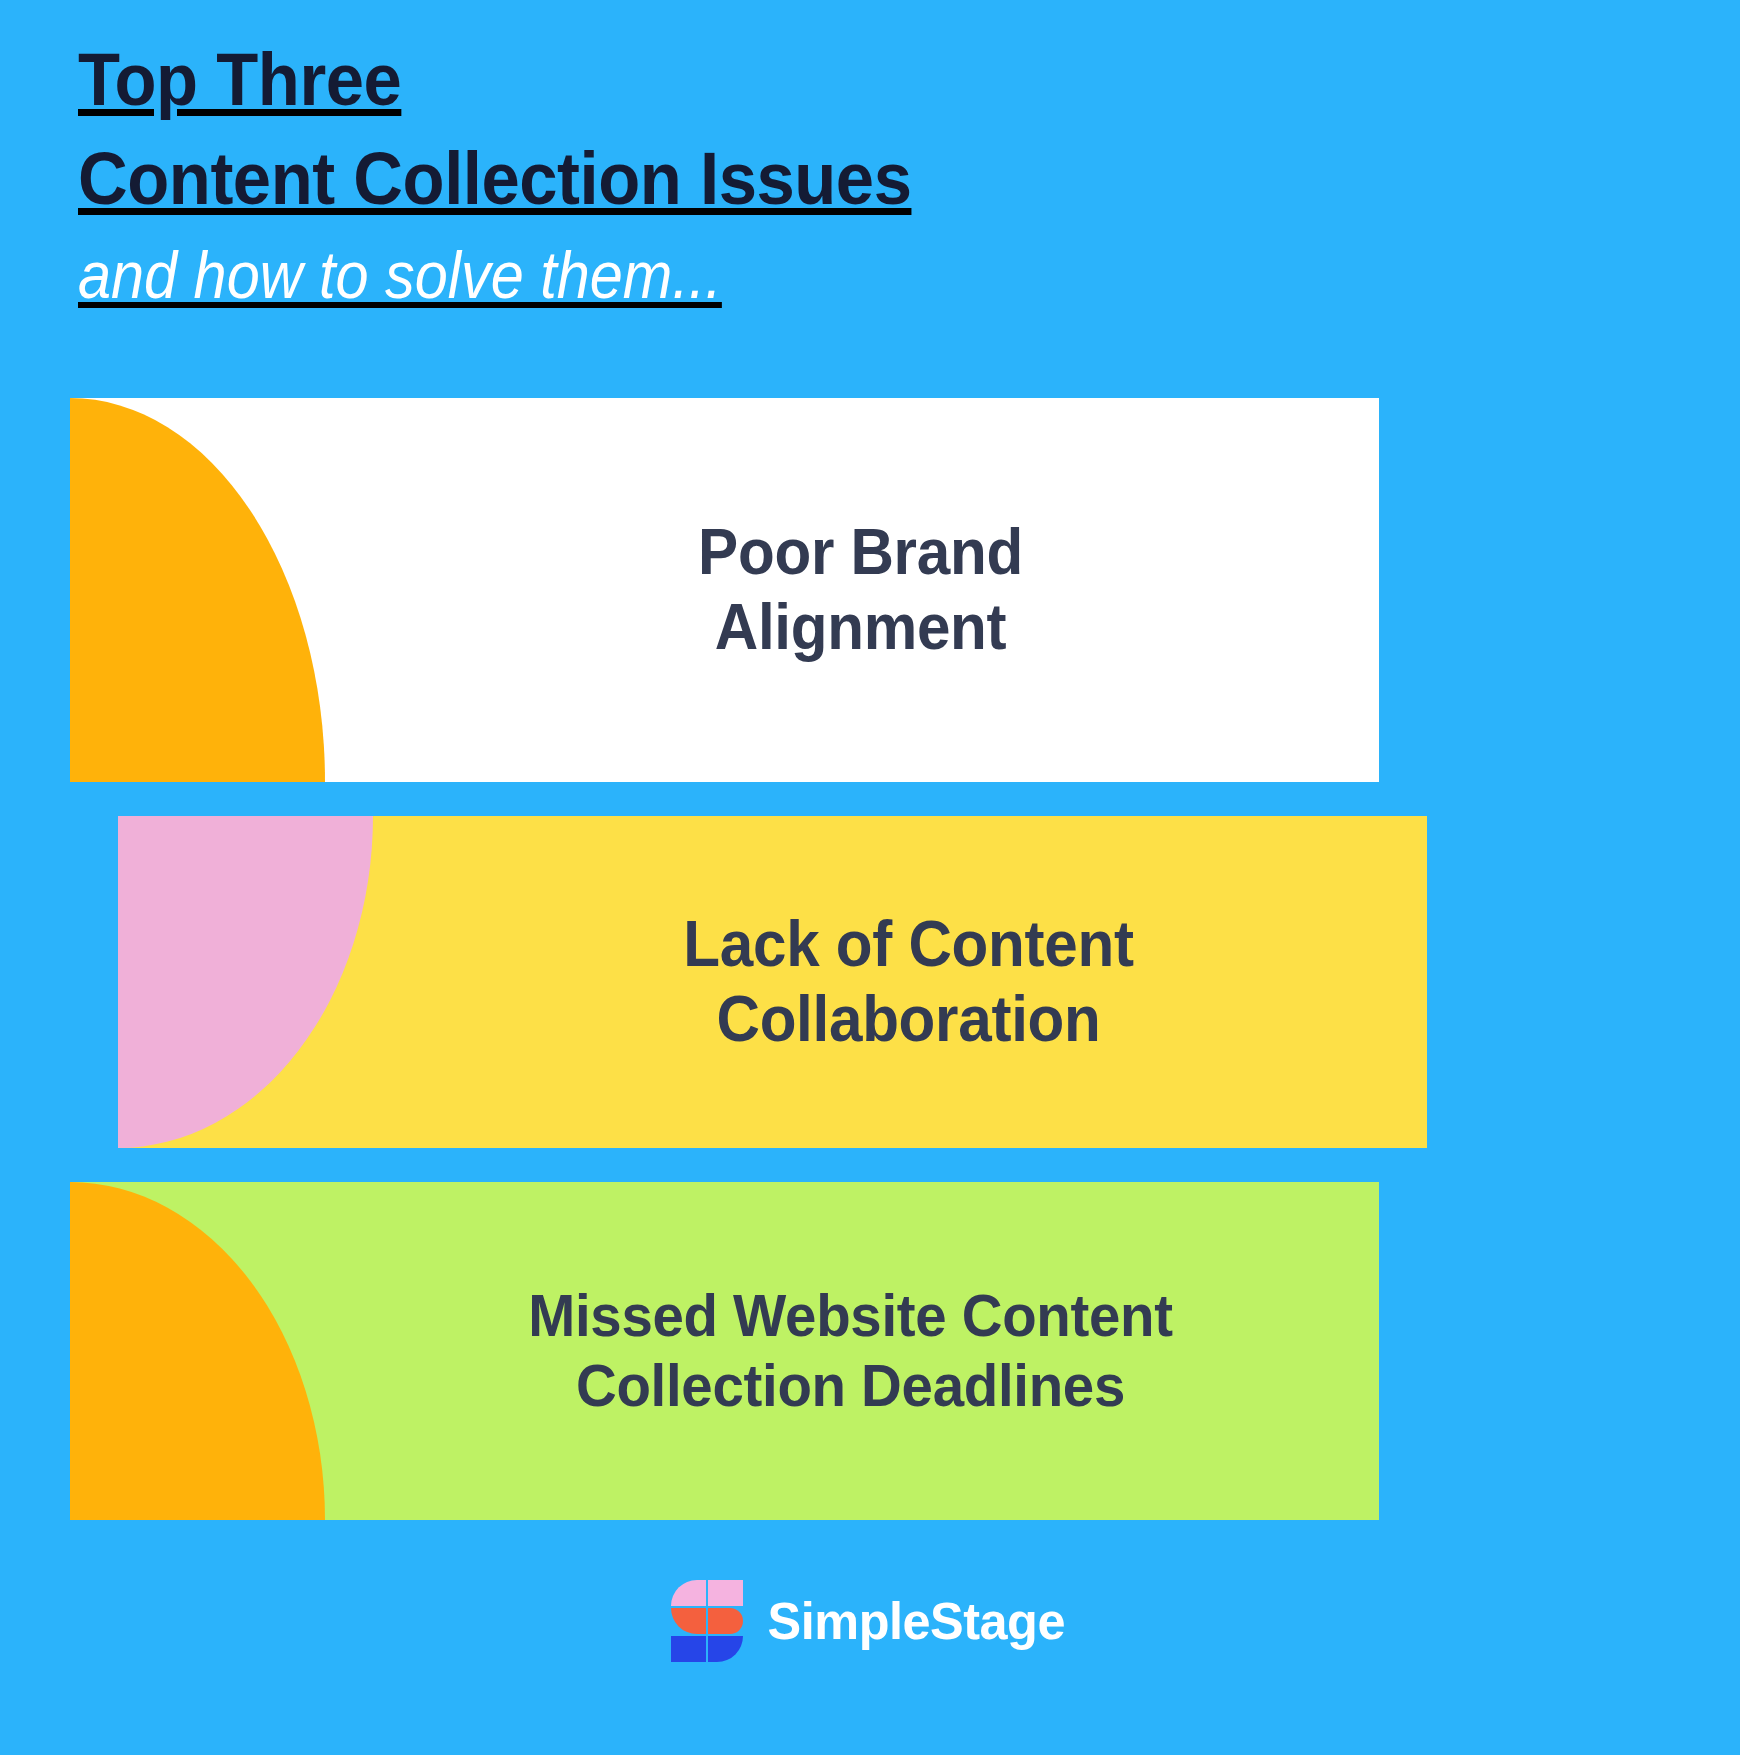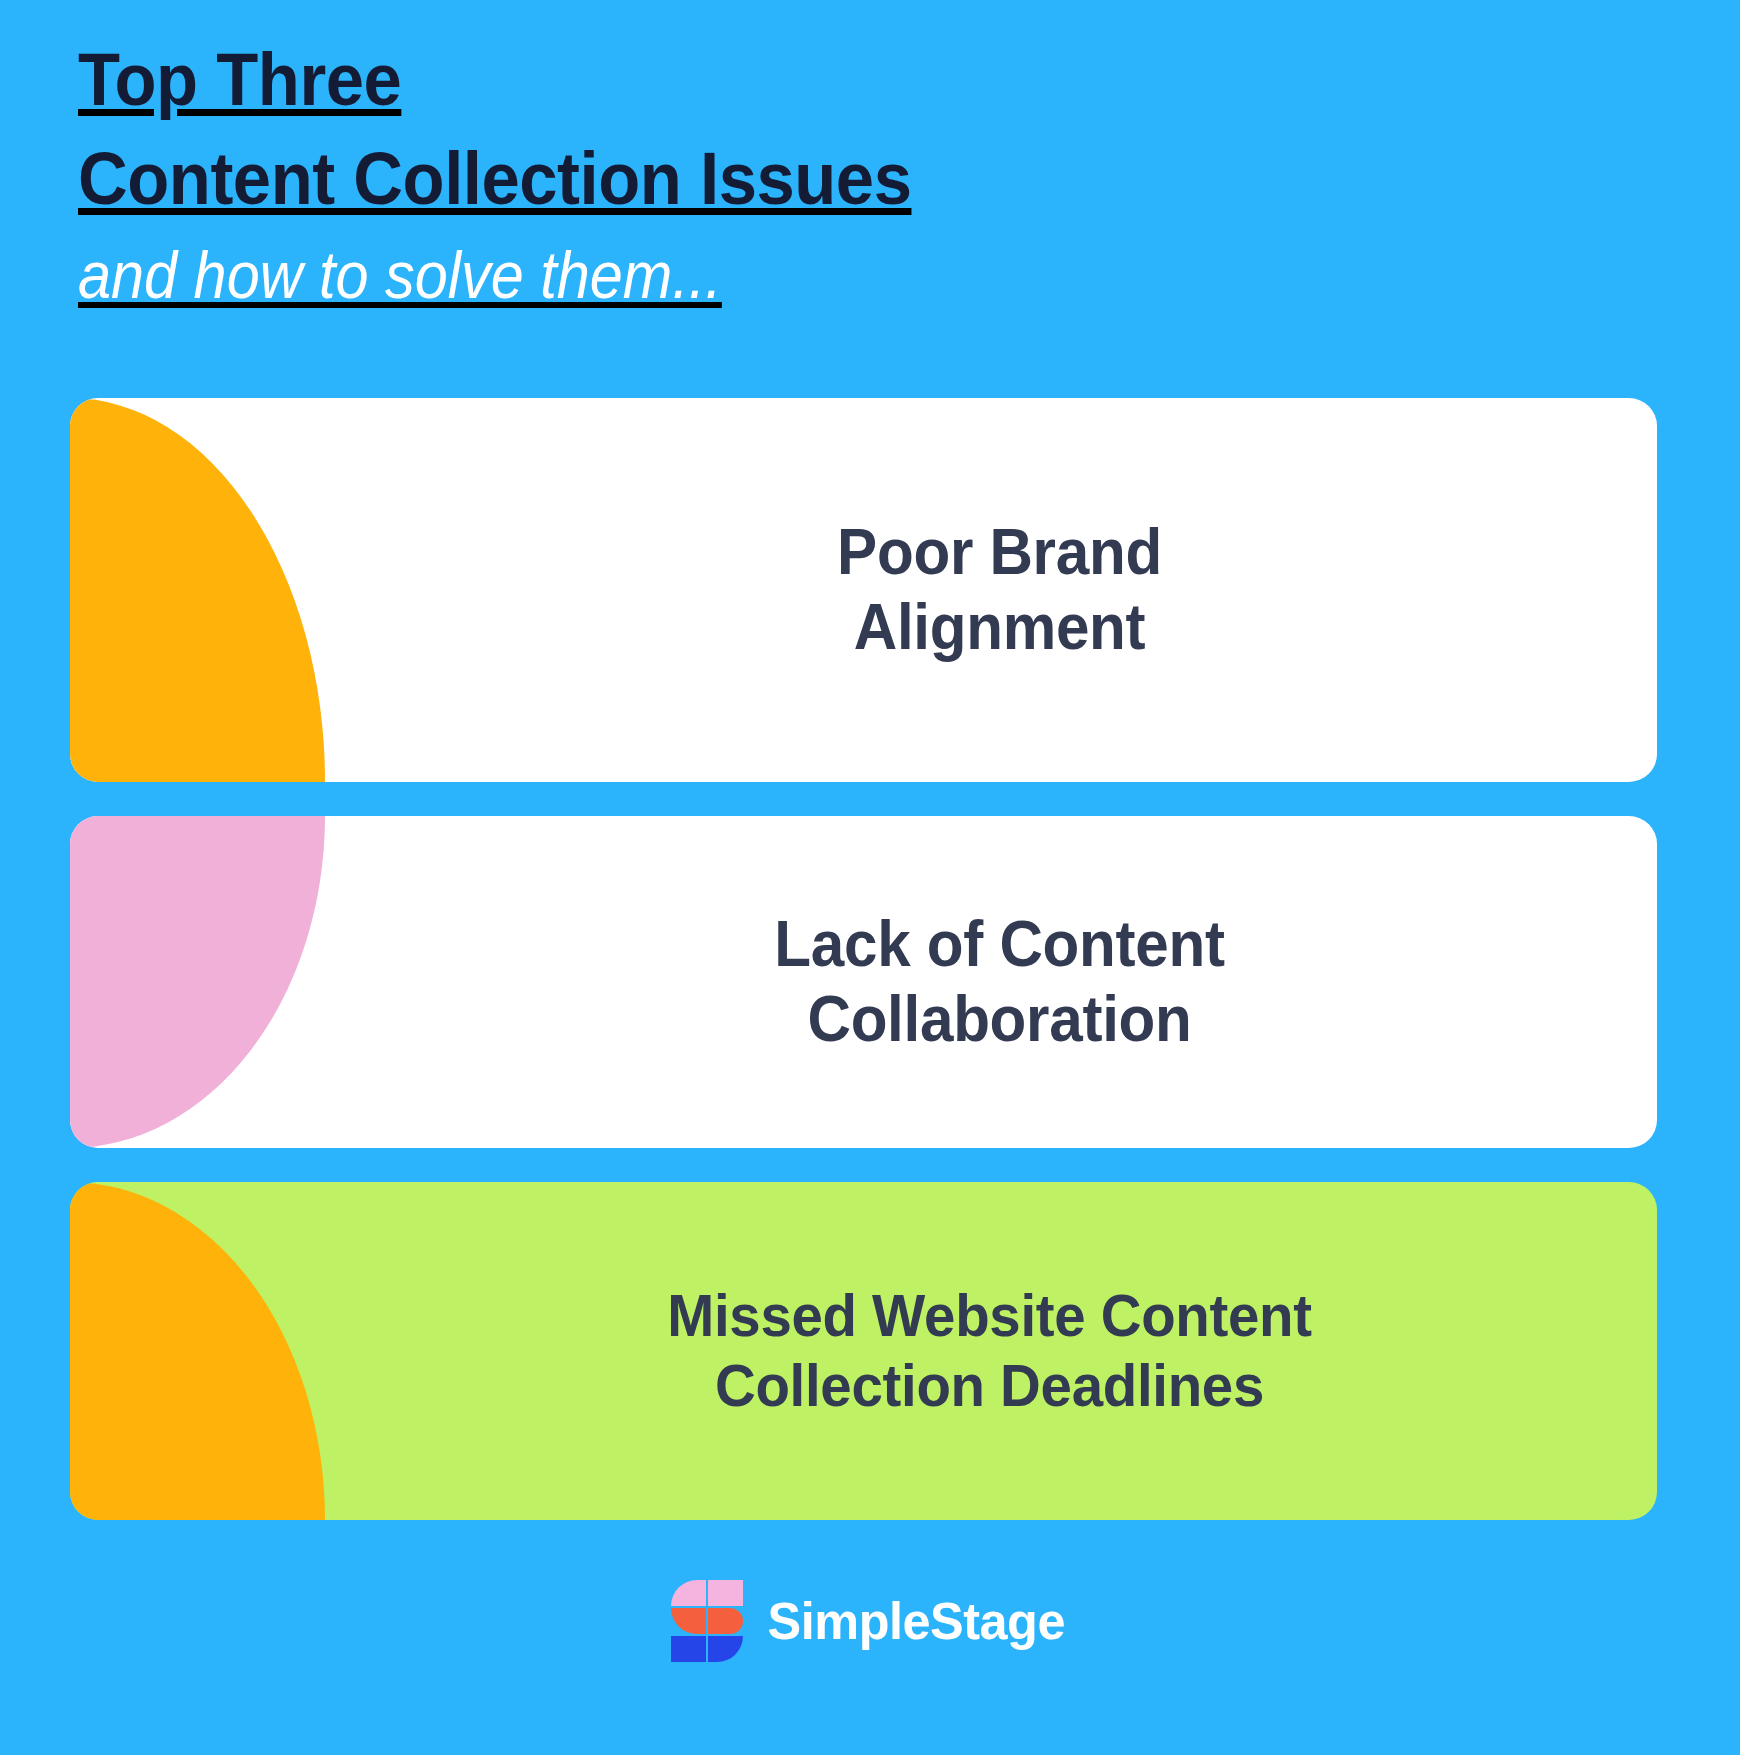--- a/index.html
+++ b/index.html
@@ -55,24 +55,23 @@
     letter-spacing:0px;
     transform:scaleX(0.90);
     transform-origin:left center;
     white-space:nowrap;
   }
 
   
   .card {
     position:absolute;
     left:70px;
-    width:1587px;
+    width:1309px;
     background:#FFFFFF;
     overflow:hidden;
-    border-radius:28px;
   }
 
   #card-0 { top:398px;  height:384px; }
   #card-1 { top:816px;  height:332px; }
   #card-2 { top:1182px; height:338px; }
 
   .card-shape {
     position:absolute;
     left:0;
     top:0;
@@ -164,21 +163,21 @@
   </div>
 
   <div class="card" id="card-0" style="background: rgb(255, 255, 255);">
     <div class="card-shape corner-tr" style="background: rgb(255, 178, 10);"></div>
     <div class="card-text" style="color: rgb(51, 59, 82);">
       <span class="line">Poor Brand</span>
       <span class="line">Alignment</span>
     </div>
   </div>
 
-  <div class="card" id="card-1" style="background: #ffffff;">
+  <div class="card" id="card-1" style="background: #fde047; margin-left: 48px;">
     <div class="card-shape corner-br" style="background: rgb(240, 176, 216);"></div>
     <div class="card-text" style="color: rgb(51, 59, 82);">
       <span class="line">Lack of Content</span>
       <span class="line">Collaboration</span>
     </div>
   </div>
 
   <div class="card" id="card-2" style="background: #bef264; padding-left: 13px;">
     <div class="card-shape corner-tr" style="background: rgb(255, 178, 10);"></div>
     <div class="card-text" style="color: rgb(51, 59, 82);">

